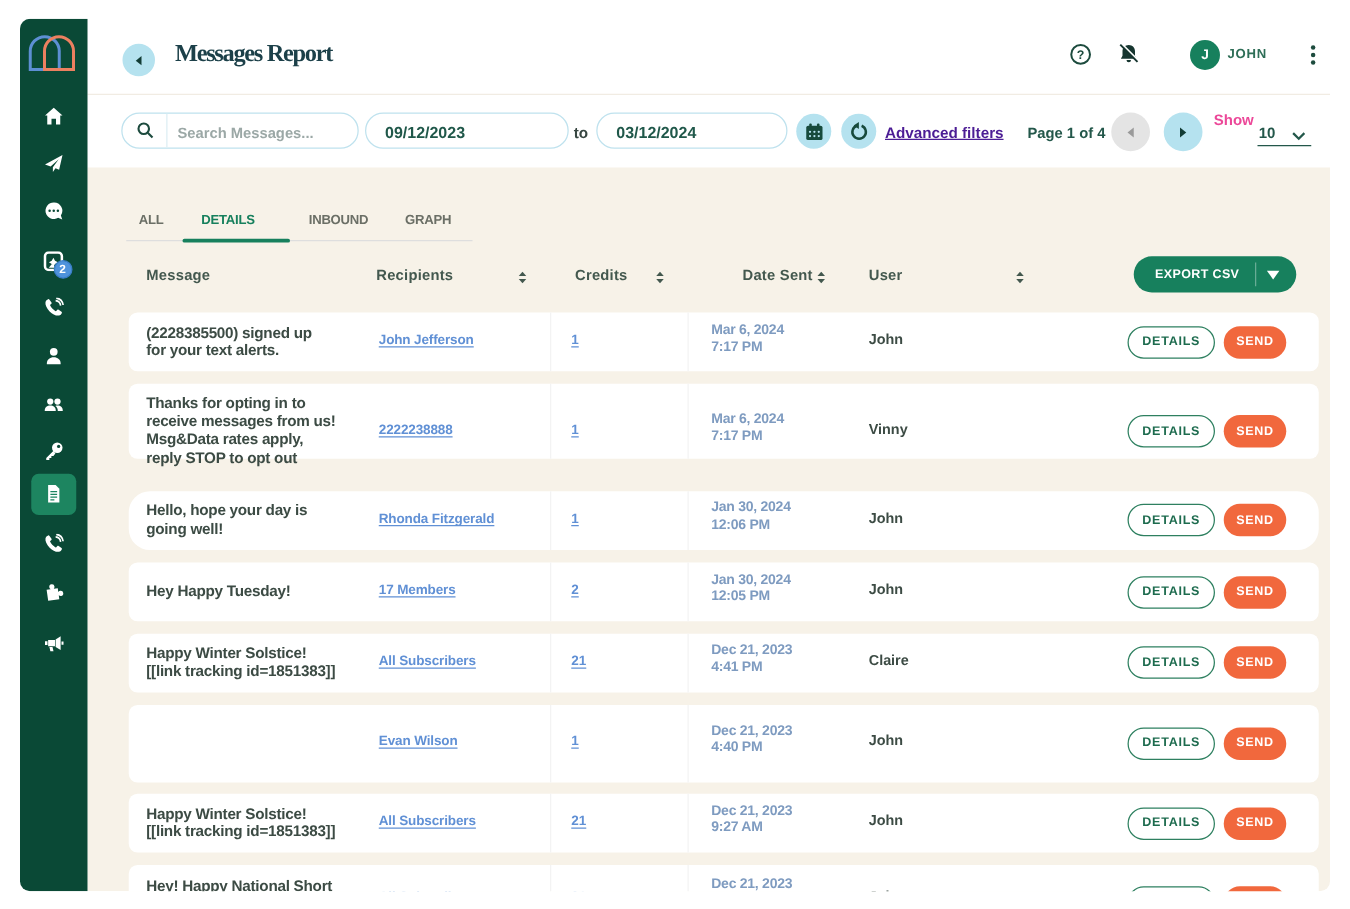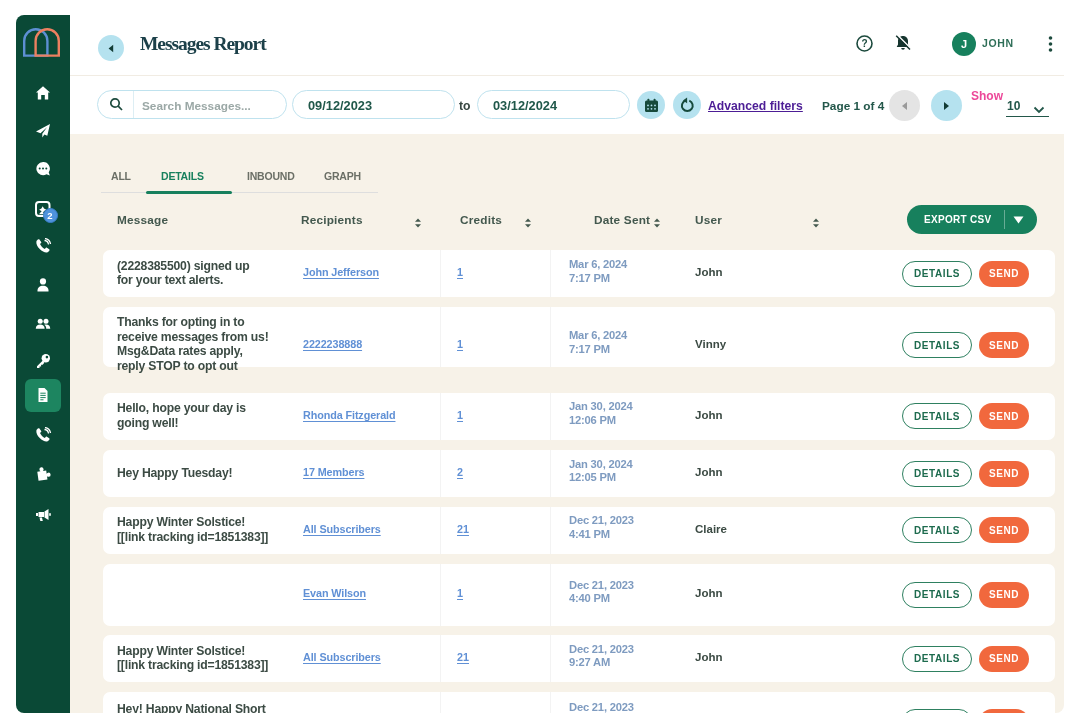--- a/index.html
+++ b/index.html
@@ -255,21 +255,21 @@
     <div class="sep1"></div>
       <div class="sep2"></div>
     <div class="msg" style="top:8.4px;">Thanks for opting in to<br>receive messages from us!<br>Msg&amp;Data rates apply,<br>reply STOP to opt out</div>
     <div class="lnk" style="top:30.5px;">2222238888</div>
     <div class="crd" style="top:30.5px;">1</div>
     <div class="dat" style="top:22px;">Mar 6, 2024<br>7:17 PM</div>
     <div class="usr" style="top:30.5px;">Vinny</div>
     <div class="btn-details" style="top:25px;">DETAILS</div>
     <div class="btn-send" style="top:25px;">SEND</div>
   </div>
-  <div class="row" style="top:377.8px; height:47px;">
+  <div class="row" style="top:377.8px; height:47px;border-radius:17px;">
     <div class="sep1"></div>
       <div class="sep2"></div>
     <div class="msg" style="top:8.5px;">Hello, hope your day is<br>going well!</div>
     <div class="lnk" style="top:16px;">Rhonda Fitzgerald</div>
     <div class="crd" style="top:16px;">1</div>
     <div class="dat" style="top:7.5px;">Jan 30, 2024<br>12:06 PM</div>
     <div class="usr" style="top:16px;">John</div>
     <div class="btn-details" style="top:10.5px;">DETAILS</div>
     <div class="btn-send" style="top:10.5px;">SEND</div>
   </div>

